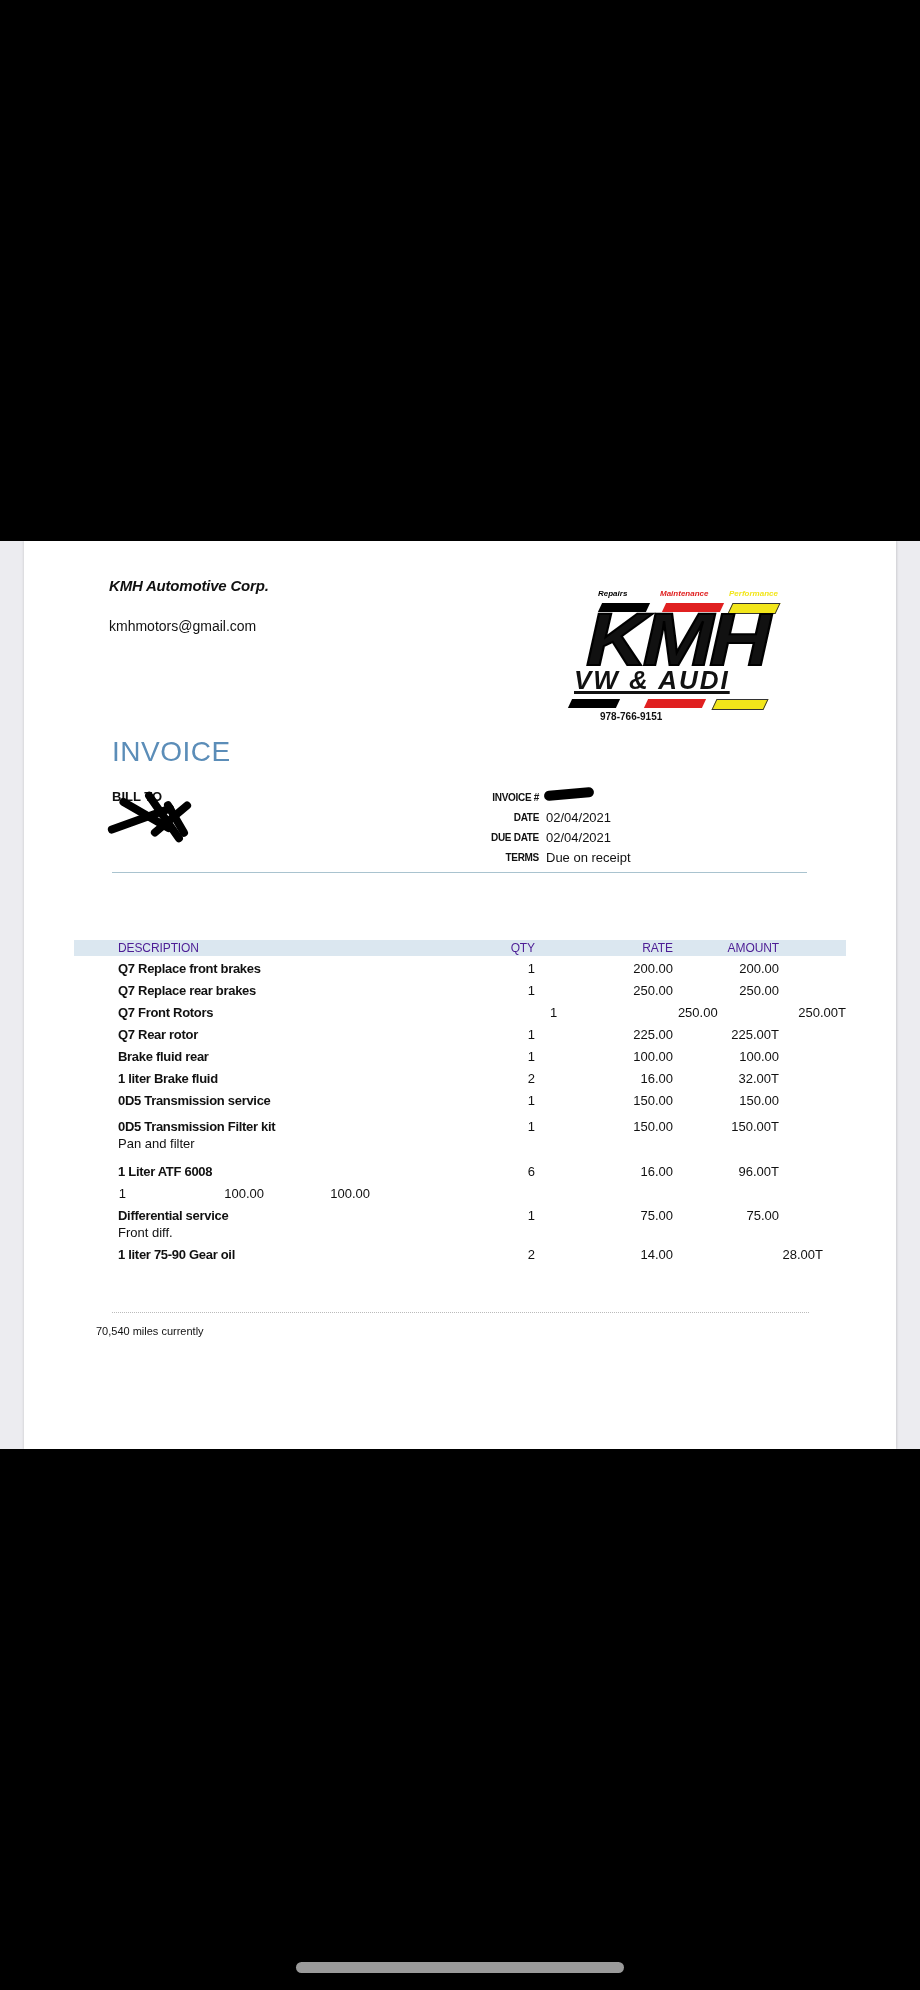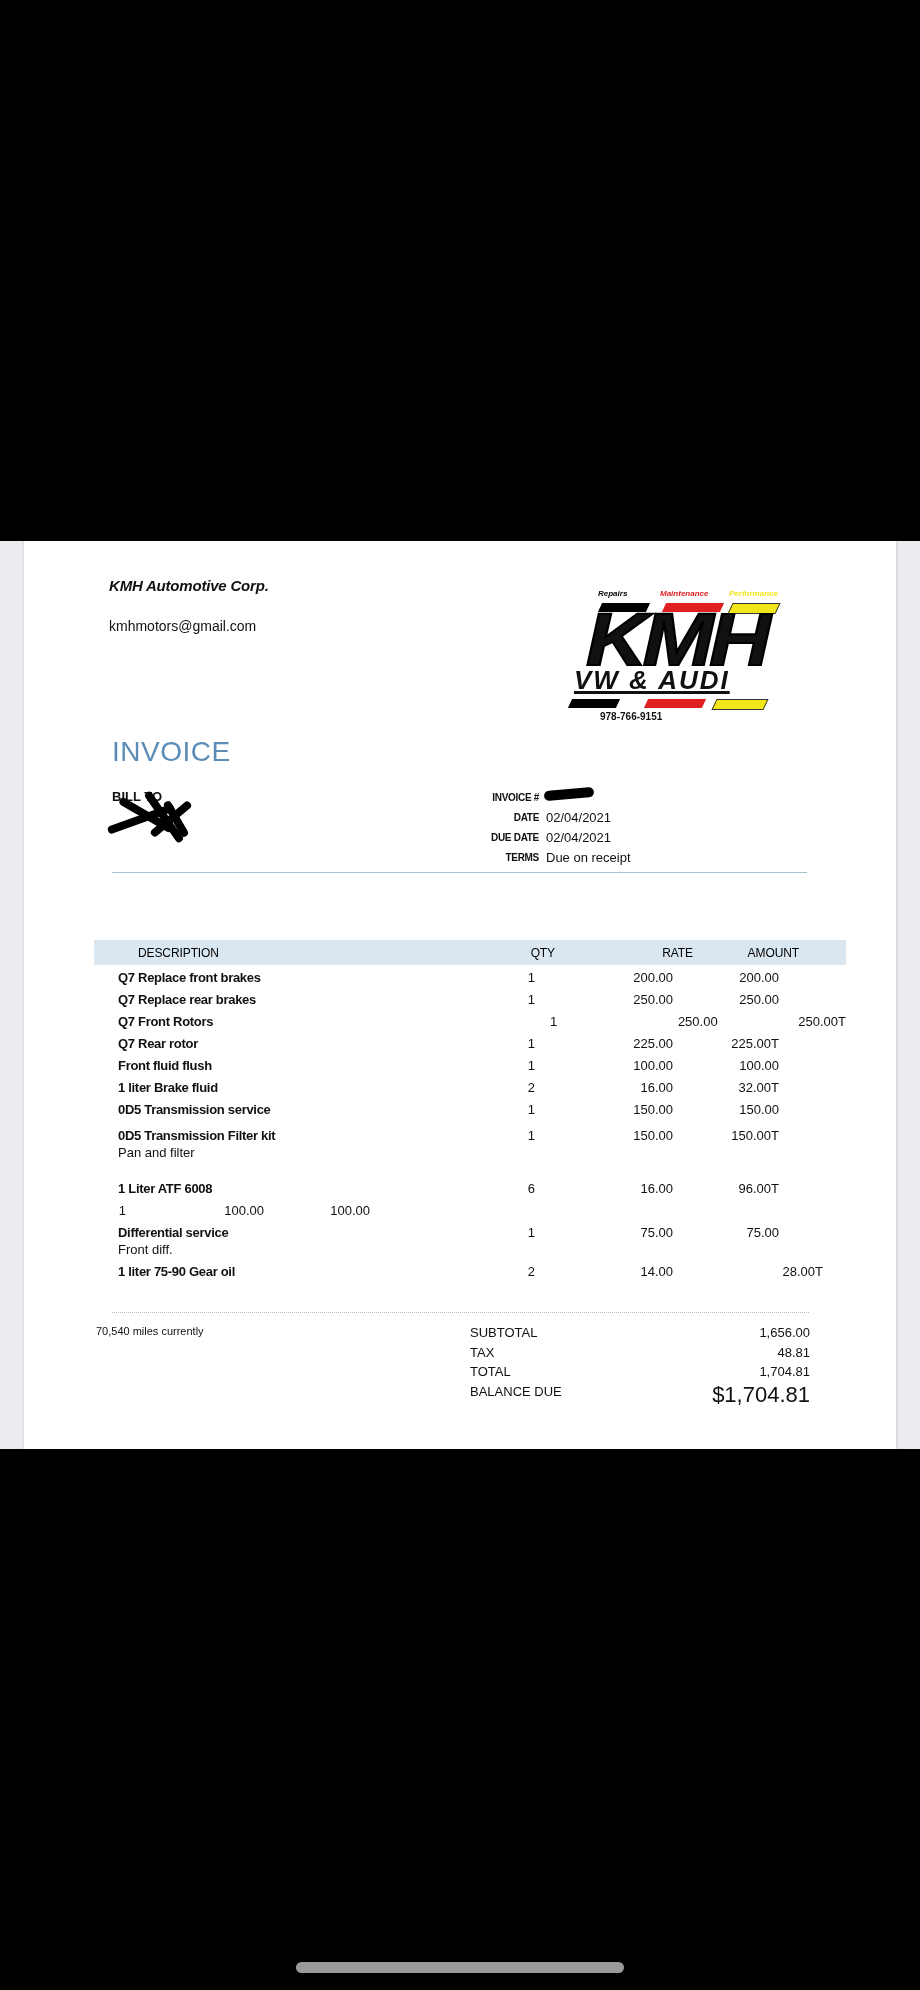--- a/index.html
+++ b/index.html
@@ -45,22 +45,22 @@
 
   .meta { left: 410px; top: 246px; width: 440px; }
   .meta-row { display: flex; height: 20px; align-items: center; }
   .meta-label { width: 105px; text-align: right; font-weight: bold; font-size: 10px; letter-spacing: -0.3px; }
   .meta-value { padding-left: 7px; font-size: 13px; }
 
   .divider { left: 88px; top: 331px; width: 695px; height: 1px; background: #a9c3cf; }
 
   .table { left: 50px; top: 399px; width: 772px; }
   .thead {
-    height: 25px; background: #dbe7f0; display: flex; align-items: center;
-    font-size: 12px; color: #000000; letter-spacing: -0.1px; margin-left: 20px;
+    height: 16px; background: #dbe7f0; display: flex; align-items: center;
+    font-size: 12px; color: #4c1d95; letter-spacing: -0.1px;
   }
   .c-desc { width: 365px; padding-left: 44px; }
   .c-qty { width: 52px; text-align: right; }
   .c-rate { width: 138px; text-align: right; }
   .c-amt { width: 106px; text-align: right; }
   .row { display: flex; font-size: 13px; }
   .row .c-desc { font-weight: bold; letter-spacing: -0.3px; }
   .row .c-qty { padding-right: 0; }
   .row .sub { font-weight: normal; letter-spacing: 0; }
   .cell-text { display: block; line-height: 17px; }
@@ -167,21 +167,21 @@
           <div class="row" style="margin-bottom: 5px;">
             <span class="c-desc">
               <span class="cell-text">Q7 Rear rotor</span>
             </span>
             <span class="c-qty" style="line-height: 17px;">1</span>
             <span class="c-rate" style="line-height: 17px;">225.00</span>
             <span class="c-amt" style="line-height: 17px;">225.00T</span>
           </div>
           <div class="row" style="margin-bottom: 5px;">
             <span class="c-desc">
-              <span class="cell-text">Front fluid flush</span>
+              <span class="cell-text">Brake fluid rear</span>
             </span>
             <span class="c-qty" style="line-height: 17px;">1</span>
             <span class="c-rate" style="line-height: 17px;">100.00</span>
             <span class="c-amt" style="line-height: 17px;">100.00</span>
           </div>
           <div class="row" style="margin-bottom: 5px;">
             <span class="c-desc">
               <span class="cell-text">1 liter Brake fluid</span>
             </span>
             <span class="c-qty" style="line-height: 17px;">2</span>
@@ -189,21 +189,21 @@
             <span class="c-amt" style="line-height: 17px;">32.00T</span>
           </div>
           <div class="row" style="margin-bottom: 9px;">
             <span class="c-desc">
               <span class="cell-text">0D5 Transmission service</span>
             </span>
             <span class="c-qty" style="line-height: 17px;">1</span>
             <span class="c-rate" style="line-height: 17px;">150.00</span>
             <span class="c-amt" style="line-height: 17px;">150.00</span>
           </div>
-          <div class="row" style="margin-bottom: 19px;">
+          <div class="row" style="margin-bottom: 11px;">
             <span class="c-desc">
               <span class="cell-text">0D5 Transmission Filter kit</span>
               <span class="cell-text sub">Pan and filter</span>
             </span>
             <span class="c-qty" style="line-height: 17px;">1</span>
             <span class="c-rate" style="line-height: 17px;">150.00</span>
             <span class="c-amt" style="line-height: 17px;">150.00T</span>
           </div>
           <div class="row" style="margin-bottom: 5px;">
             <span class="c-desc">
@@ -233,35 +233,17 @@
             </span>
             <span class="c-qty" style="line-height: 17px;">2</span>
             <span class="c-rate" style="line-height: 17px;">14.00</span>
             <span class="c-amt" style="line-height: 17px; margin-left: 44px;">28.00T</span>
           </div>
         </div>
     </div>
 
     <div class="abs dotted"></div>
     <div class="abs miles">70,540 miles currently</div>
-    <div class="abs totals">
-      <div class="t-row">
-        <span>SUBTOTAL</span>
-        <span class="v">1,656.00</span>
-      </div>
-      <div class="t-row">
-        <span>TAX</span>
-        <span class="v">48.81</span>
-      </div>
-      <div class="t-row">
-        <span>TOTAL</span>
-        <span class="v">1,704.81</span>
-      </div>
-      <div class="t-row balance">
-        <span>BALANCE DUE</span>
-        <span class="v">$1,704.81</span>
-      </div>
-    </div>
 
   </div>
 </div>
 
 <div class="home-indicator"></div>
 
 </body></html>

